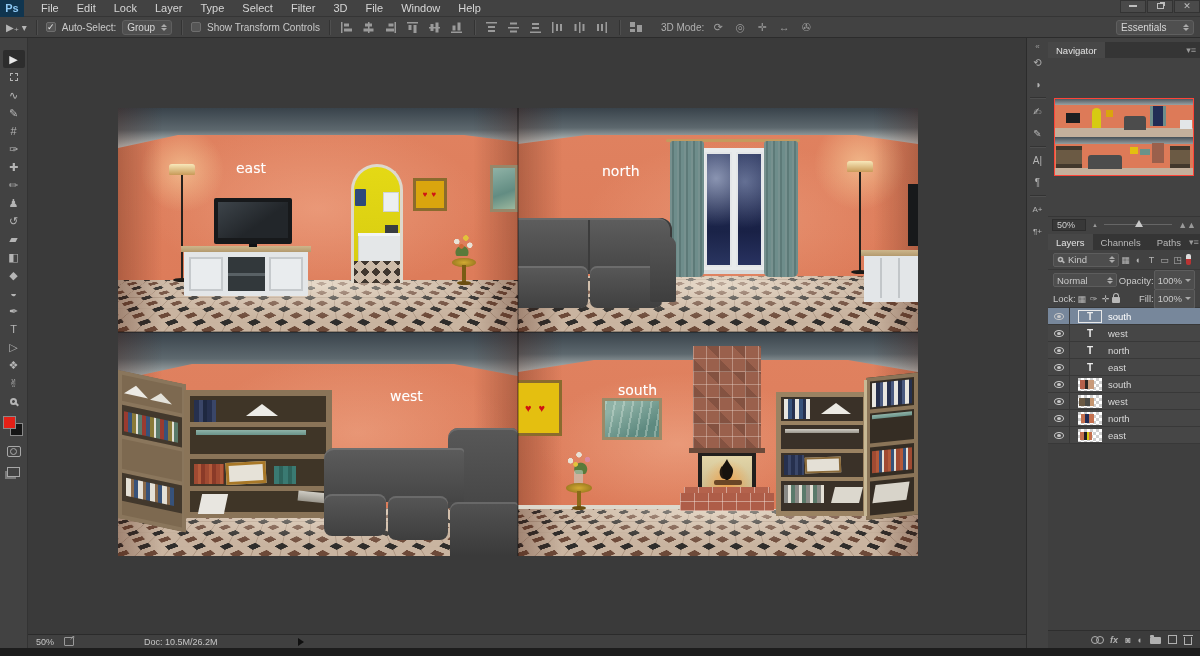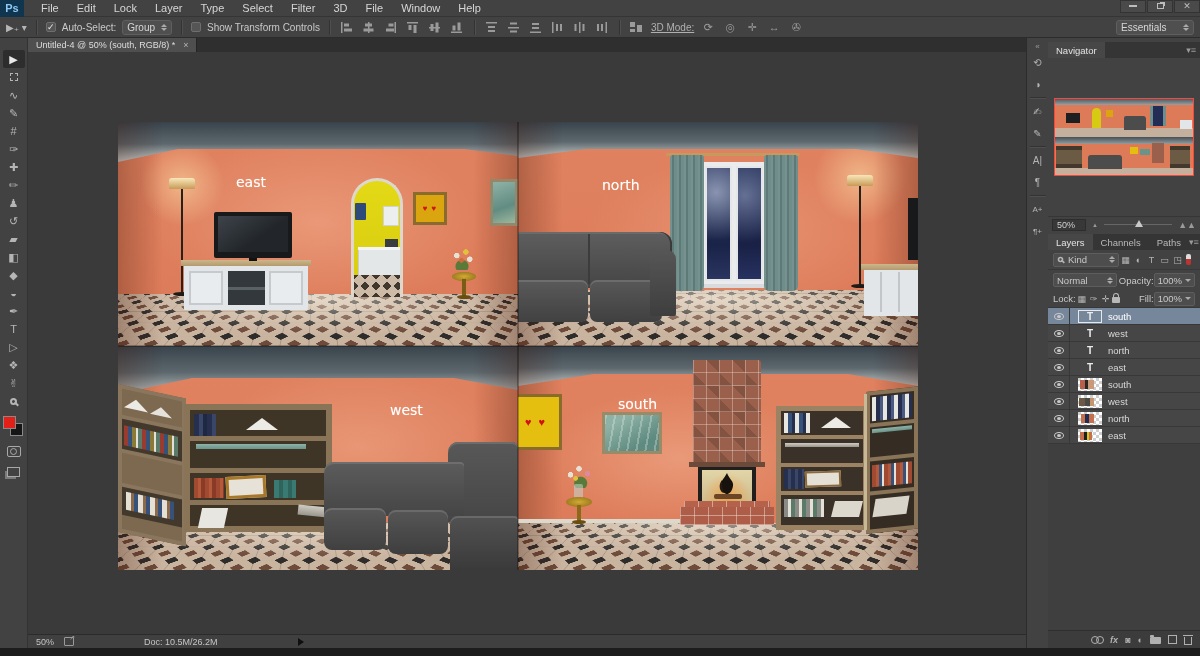--- a/index.html
+++ b/index.html
@@ -108,21 +108,21 @@
 
   
   .layerspanel{flex:1;display:flex;flex-direction:column;margin-top:2px;background:#424242;}
   .lp-row{display:flex;align-items:center;font-size:9.5px;color:#c9c9c9;gap:0;padding:0 5px;}
   .filterrow{height:20px;border-bottom:1px solid #383838;}
   .kinddd{background:#4d4d4d;border:1px solid #5d5d5d;border-radius:2px;height:14px;display:flex;align-items:center;gap:4px;padding:0 3px;width:66px;}
   .ficon{width:13px;text-align:center;color:#b5b5b5;font-size:9px;}
   .ftoggle{width:5px;height:11px;background:linear-gradient(#ddd 50%,#b33 50%);border-radius:2px;margin-left:2px;}
   .blendrow{height:20px;}
   .blenddd{background:#4d4d4d;border:1px solid #5d5d5d;border-radius:2px;height:14px;display:flex;align-items:center;justify-content:space-between;padding:0 3px;width:70px;}
-  .valdd{background:#4d4d4d;border:1px solid #5d5d5d;border-radius:2px;height:14px;display:flex;align-items:center;gap:3px;padding:0 3px;}
+  .valdd{background:#4d4d4d;border:1px solid #5d5d5d;border-radius:2px;height:20px;display:flex;align-items:center;gap:3px;padding:0 3px;}
   .lockrow{height:18px;border-bottom:1px solid #383838;}
   .lockico{width:12px;text-align:center;color:#b5b5b5;font-size:9px;}
   .padlock{width:8px;height:6px;background:#b8b8b8;border-radius:1px;position:relative;margin-top:3px;}
   .padlock::before{content:"";position:absolute;left:1px;top:-4px;width:4px;height:4px;border:1px solid #b8b8b8;border-bottom:none;border-radius:3px 3px 0 0;}
   .lrows{flex:1;overflow:hidden;background:#3f3f3f;}
   .lrow{height:17px;display:flex;align-items:center;background:#464646;border-bottom:1px solid #383838;font-size:9.5px;color:#d8d8d8;}
   .lrow.sel{background:#77879b;color:#fff;}
   .eyecell{width:22px;height:100%;display:flex;align-items:center;justify-content:center;border-right:1px solid #383838;}
   .eye{width:10px;height:7px;border:1px solid #c9c9c9;border-radius:50%;position:relative;}
   .eye::after{content:"";position:absolute;left:2px;right:2px;top:1px;bottom:1px;background:#c9c9c9;border-radius:50%;}
@@ -271,21 +271,21 @@
         </svg>
       </span>
     <span class="obsep"></span>
     <span class="obicon">
         <svg width="14" height="11">
           <rect x="0" y="0" width="5" height="5"></rect>
           <rect x="7" y="3" width="5" height="7"></rect>
           <rect x="0" y="7" width="5" height="3"></rect>
         </svg>
       </span>
-    <span style="color:#b0b0b0;text-decoration:underline;">3D Mode:</span>
+    <span style="margin-left:10px;color:#b0b0b0;">3D Mode:</span>
     <span class="glyph3d">⟳</span>
     <span class="glyph3d">◎</span>
     <span class="glyph3d">✛</span>
     <span class="glyph3d">↔</span>
     <span class="glyph3d">✇</span>
     <span style="margin-left:auto;"></span>
     <span class="dd" style="width:78px;justify-content:space-between;">
         <span>Essentials</span>
         <span class="spin">
           <b></b>
@@ -323,26 +323,20 @@
         </div>
       <div class="swatches">
         <span class="bgsw" style="background:#161616;"></span>
         <span class="fgsw" style="background:#e32017;"></span>
       </div>
       <div class="qmask"></div>
       <div class="scrmode"></div>
     </div>
 
     <div class="docarea">
-      <div class="tabbar">
-        <div class="doctab">
-          <span>Untitled-4 @ 50% (south, RGB/8) *</span>
-          <span class="tabclose">×</span>
-        </div>
-      </div>
 
       <div class="canvas">
         <div class="artboard">
 
           <div class="scene" style="left:0;top:0;background:
             radial-gradient(circle at 64px 62px, rgba(255,225,170,.55) 0, rgba(255,225,170,0) 42px),
             radial-gradient(ellipse 60% 55% at 50% 45%, rgba(255,200,170,.35), rgba(255,200,170,0) 70%),
             linear-gradient(#e08260,#dc7a58);">
             <svg class="ceil" width="400" height="44" viewBox="0 0 400 44" preserveAspectRatio="none">
               <defs>

